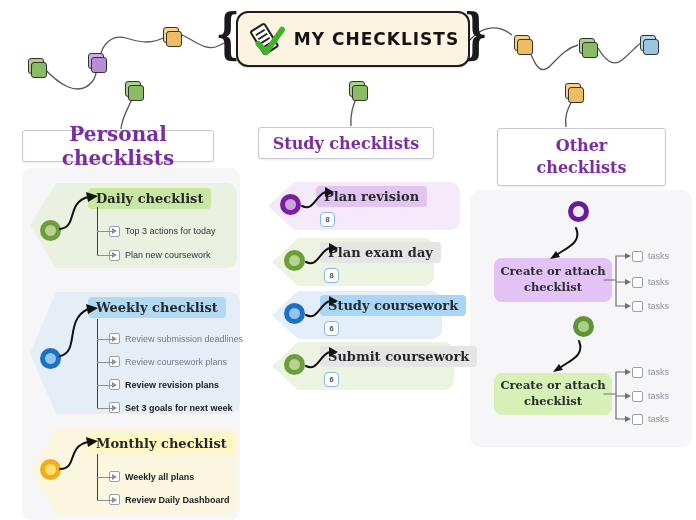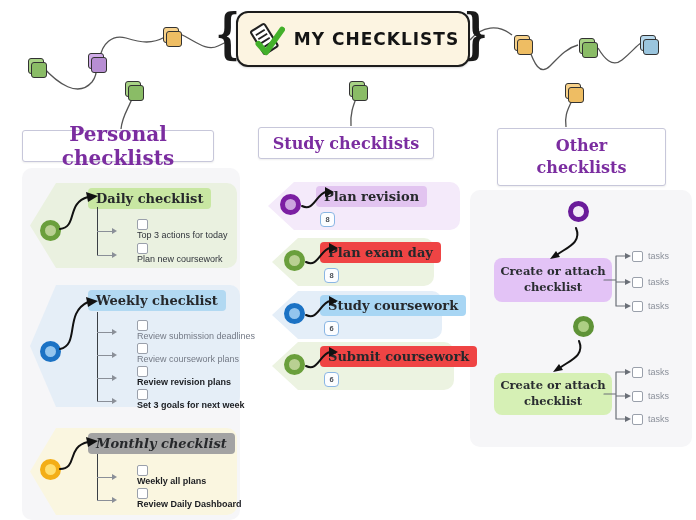--- a/index.html
+++ b/index.html
@@ -51,35 +51,35 @@
           border:5px solid;box-sizing:content-box;background:#fff;}
   .c-green{border-color:#6a9f3c;background:#b9d092;}
   .c-blue{border-color:#1b72c4;background:#93c5ee;}
   .c-yellow{border-color:#f3ae17;background:#ffdf70;}
   .c-purple{border-color:#7b1fa2;background:#cba4de;}
   .c-purple-open{border-color:#6a1b9a;background:#f2eaf7;}
   .c-green2{border-color:#5f9337;background:#adcf84;}
 
   .sec-title{position:absolute;font-family:"DejaVu Serif",serif;font-weight:bold;font-size:13px;
              color:#26282b;padding:3px 8px;border-radius:4px;z-index:2;white-space:nowrap;}
-  .hl-green{background:#c8e7a2;} .hl-blue{background:#b2d9f2;} .hl-yellow{background:#a3a3a3;font-style:italic;}
-  .hl-purple{background:#e2c4f0;} .hl-blue2{background:#a8d6f4;} .hl-green2{background:#ef4444;}
+  .hl-green{background:#c8e7a2;} .hl-blue{background:#b2d9f2;} .hl-yellow{background:#fef9c3;}
+  .hl-purple{background:#e2c4f0;} .hl-blue2{background:#a8d6f4;} .hl-green2{background:#e5e5e5;}
 
   .arrow-svg{position:absolute;z-index:3;overflow:visible;}
   .arrow-svg path{fill:none;stroke:#111;stroke-width:2;stroke-linecap:round;}
   .arrow-svg polygon{fill:#111;}
   .line-svg path{fill:none;stroke:#555;stroke-width:1.3;}
   .elbow path{fill:none;stroke:#6a6f77;stroke-width:1.2;}
   .elbow polygon{fill:#6a6f77;}
 
   
   .tree{position:absolute;z-index:2;}
   .tree::before{content:"";position:absolute;left:0;top:calc(var(--stem) * -1);
                 height:calc(var(--vh) + var(--stem));border-left:1.6px solid #3a3f45;}
-  .trow{display:flex;height:var(--rh,24px);padding-left:40px;position:relative;flex-direction:column;}
+  .trow{display:flex;align-items:center;height:var(--rh,24px);padding-left:12px;position:relative;}
   .trow::before{content:"";position:absolute;left:0;top:50%;width:16px;border-top:1.4px solid #8a8f98;}
   .trow::after{content:"";position:absolute;left:15px;top:calc(50% - 3px);
                border-left:5px solid #8a8f98;border-top:3px solid transparent;border-bottom:3px solid transparent;}
   .cb{width:9px;height:9px;border:1.2px solid #9aa0ab;border-radius:2px;background:#fff;
       margin-right:5px;flex:none;}
   .tlabel{font-size:9px;color:#30343b;white-space:nowrap;}
   .tlabel.muted{color:#747a86;}
   .tlabel.strong{color:#1b1d21;font-weight:bold;}
 
   .badge{position:absolute;width:13px;height:13px;border:1.3px solid #8ab6e4;border-radius:4px;
@@ -162,21 +162,21 @@
         <span class="cb"></span>
         <span class="tlabel">Top 3 actions for today</span>
       </div>
       <div class="trow">
         <span class="cb"></span>
         <span class="tlabel">Plan new coursework</span>
       </div>
     </div>
   </div>
 
-  <div class="section" style="left:30px;top:285px;width:210px;height:122px;">
+  <div class="section" style="left:30px;top:292px;width:210px;height:122px;">
     <div class="tag bg-blue"></div>
     <div class="circle c-blue" style="left:10px;top:56px;"></div>
     <svg class="arrow-svg" style="left:26px;top:8px;" width="46" height="62">
       <path d="M4,56 C24,52 8,20 32,9"></path>
         <polygon points="30,4 42,8 32,14"></polygon>
     </svg>
     <div class="sec-title hl-blue" style="left:58px;top:5px;">Weekly checklist</div>
     <div class="tree" style="left:67px;top:35px;--vh:81px;--stem:8px;--rh:23px;">
       <div class="trow">
         <span class="cb"></span>

